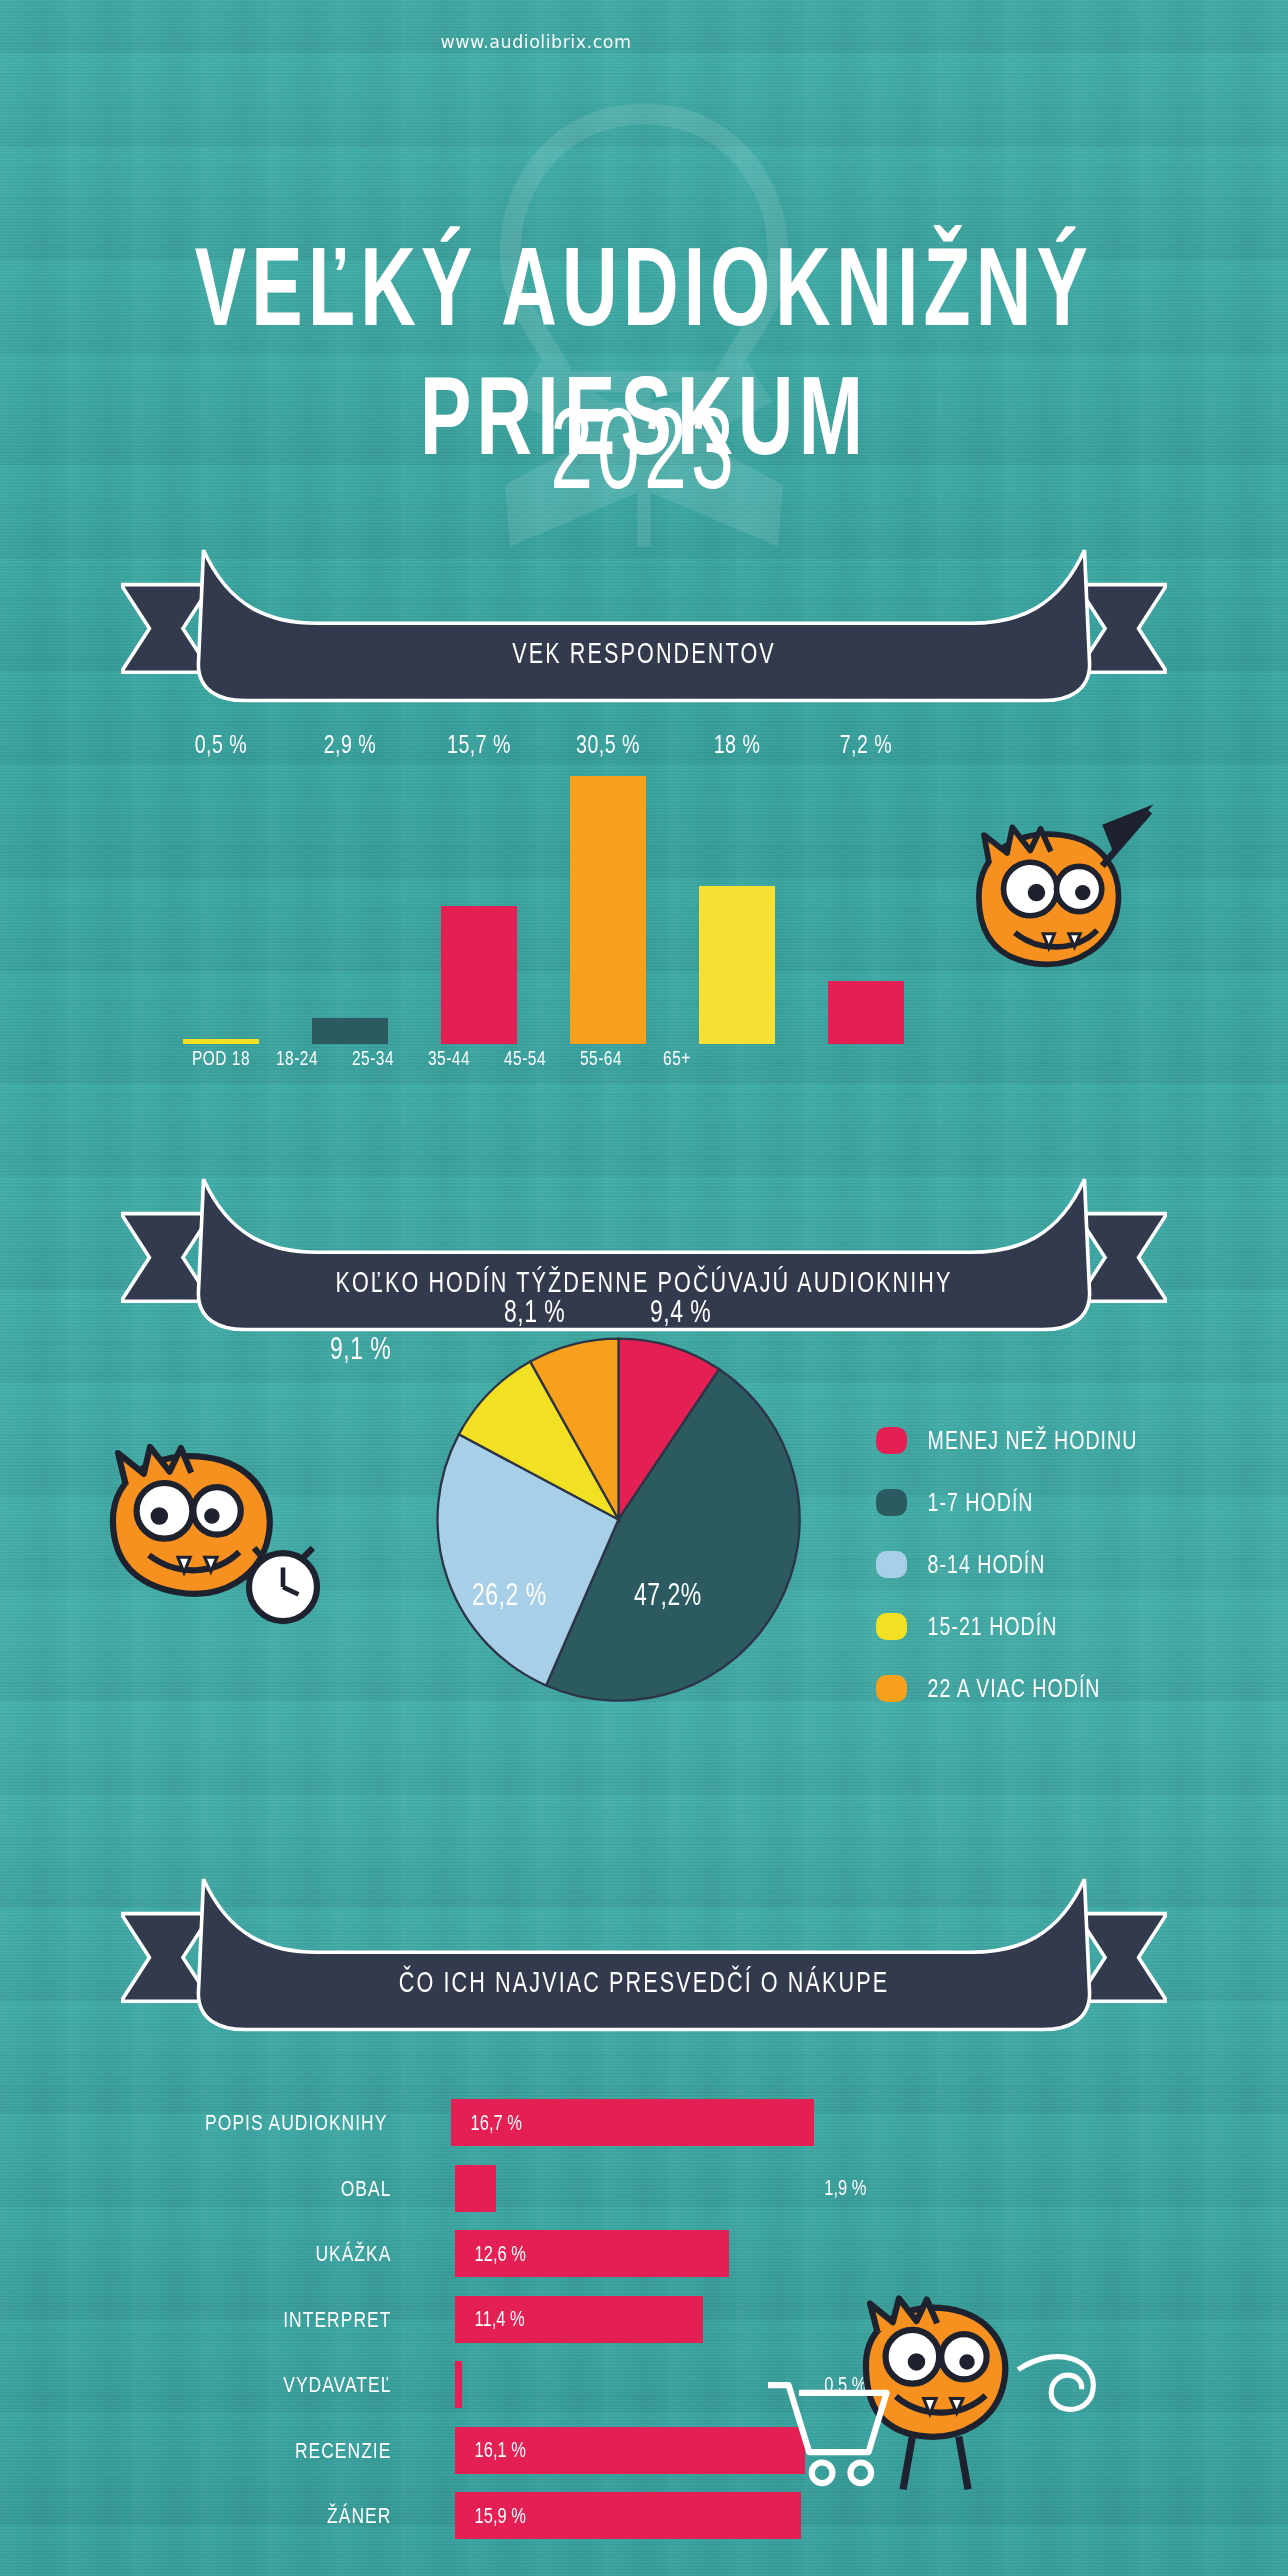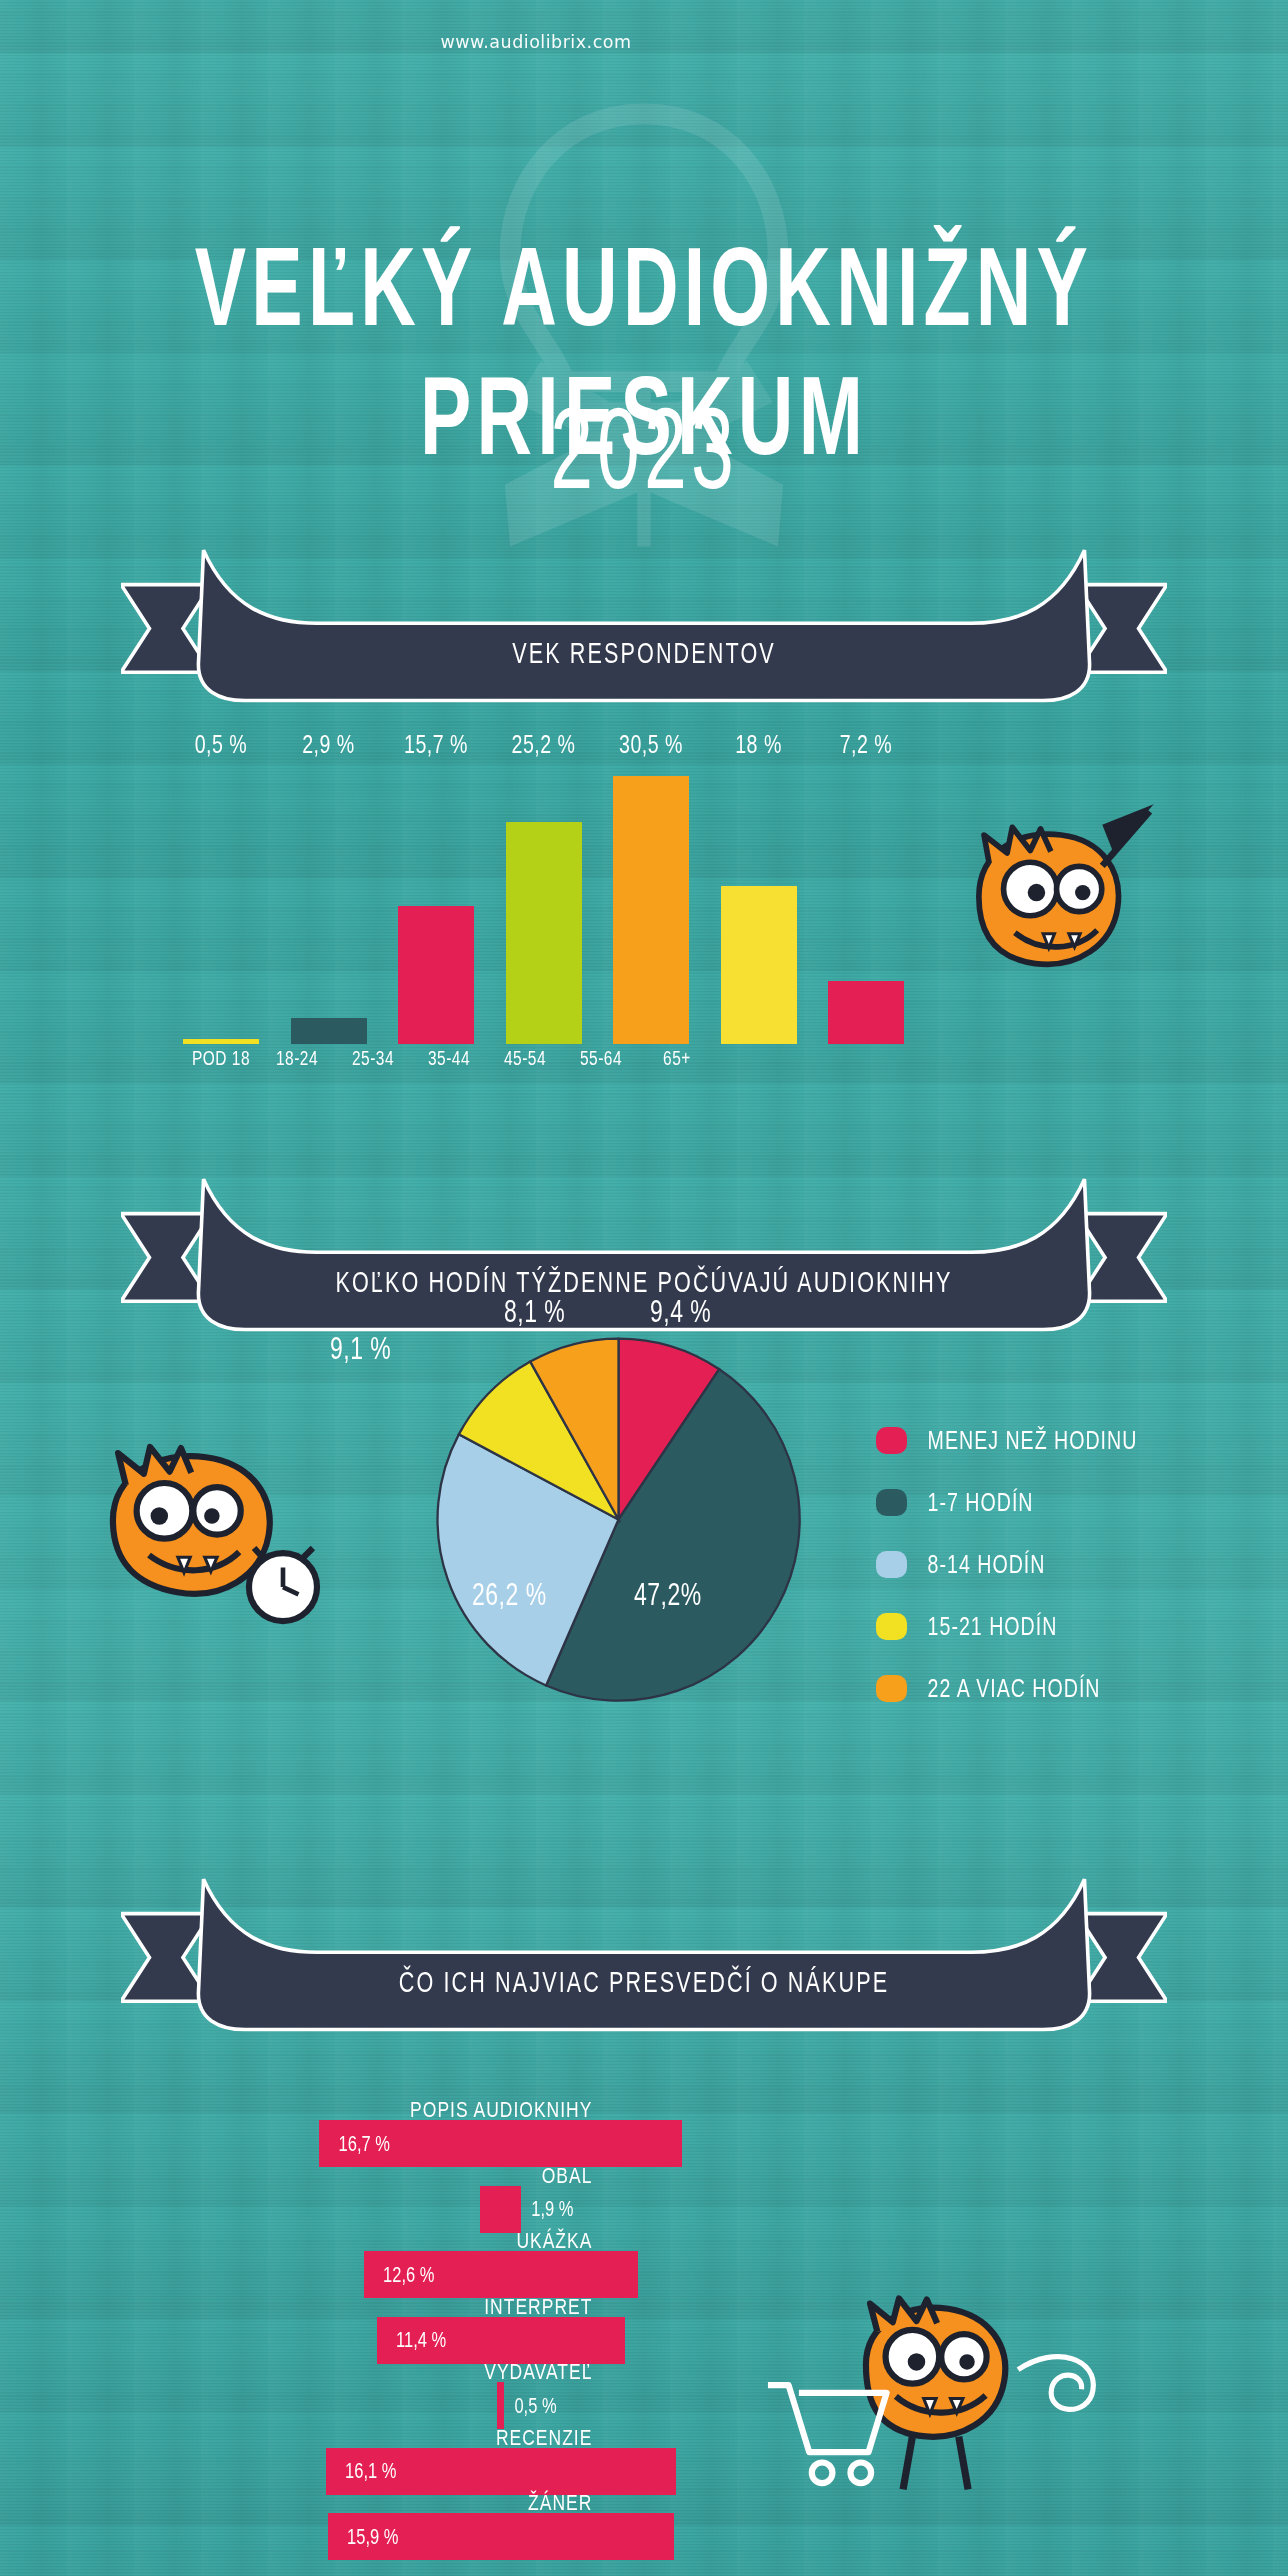--- a/index.html
+++ b/index.html
@@ -132,21 +132,21 @@
   .legend-dot { width: 31px; height: 27px; border-radius: 10.3px; margin-right: 20.6px; flex: none; }
   .legend-label {
     color: #ffffff; font-size: 19.6px; letter-spacing: 1px;
     text-transform: uppercase; white-space: nowrap;
     transform: scaleY(1.3);
     font-family: "Liberation Sans", sans-serif;
   }
 
   
   .hbar-chart { position: absolute; left: 144px; top: 2099px; width: 670px; }
-  .hbar-row { display: flex; align-items: center; height: 47px; margin-bottom: 18.5px; flex-direction: column; }
+  .hbar-row { display: flex; align-items: center; height: 47px; margin-bottom: 18.5px; }
   .hbar-label {
     width: 268px; text-align: right; padding-right: 20.6px;
     color: #ffffff; font-size: 17.5px; letter-spacing: 1px;
     text-transform: uppercase; white-space: nowrap;
     transform: scaleY(1.3);
     font-family: "Liberation Sans", sans-serif;
   }
   .hbar-bar-wrap { position: relative; height: 47px; flex: 1; margin-left: 43px; }
   .hbar-bar { height: 47px; background: #e41f53; }
   .hbar-val {
@@ -197,24 +197,20 @@
       <span class="vbar-val">0,5 %</span>
       <div class="vbar-rect" style="height:5.2px;background:#f2e023;"></div>
     </div>
     <div class="vbar-col">
       <span class="vbar-val">2,9 %</span>
       <div class="vbar-rect" style="height:26px;background:#2b5b61;"></div>
     </div>
     <div class="vbar-col">
       <span class="vbar-val">15,7 %</span>
       <div class="vbar-rect" style="height:138px;background:#e41f53;"></div>
-    </div>
-    <div class="vbar-col">
-      <span class="vbar-val">25,2 %</span>
-      <div class="vbar-rect" style="height:222px;background:#b4d118;"></div>
     </div>
     <div class="vbar-col">
       <span class="vbar-val">30,5 %</span>
       <div class="vbar-rect" style="height:268px;background:#f6a01c;"></div>
     </div>
     <div class="vbar-col">
       <span class="vbar-val">18 %</span>
       <div class="vbar-rect" style="height:158px;background:#f7e032;"></div>
     </div>
     <div class="vbar-col">

